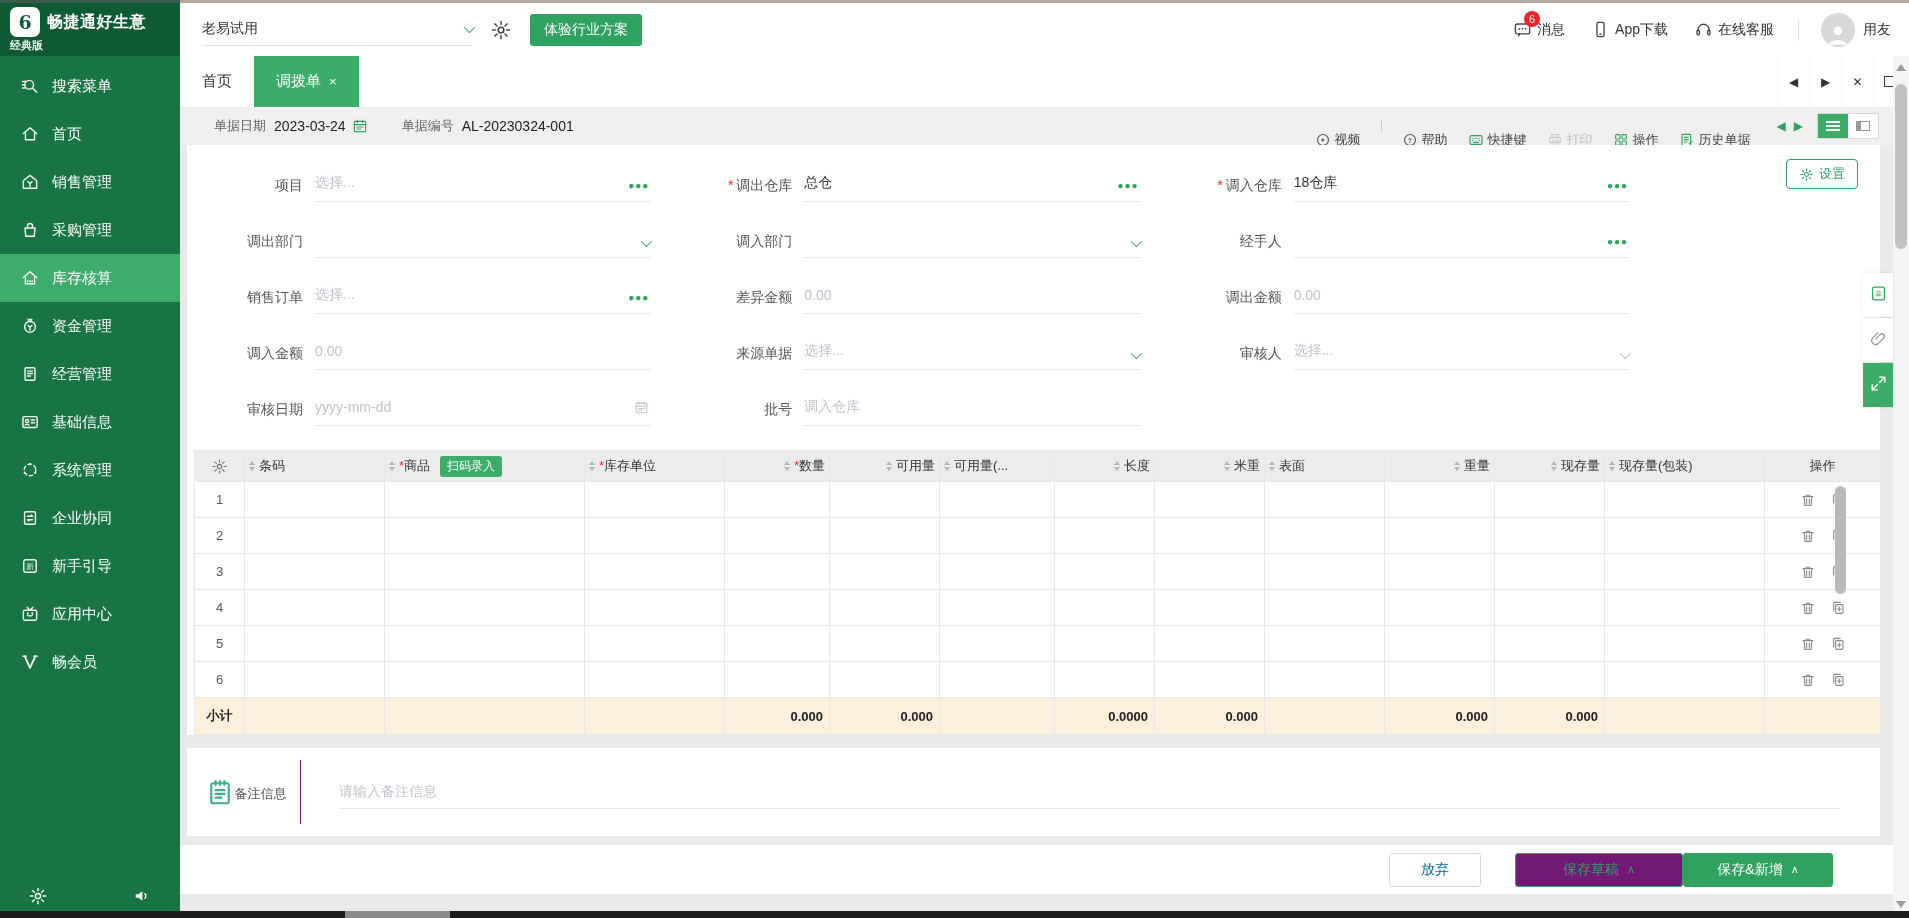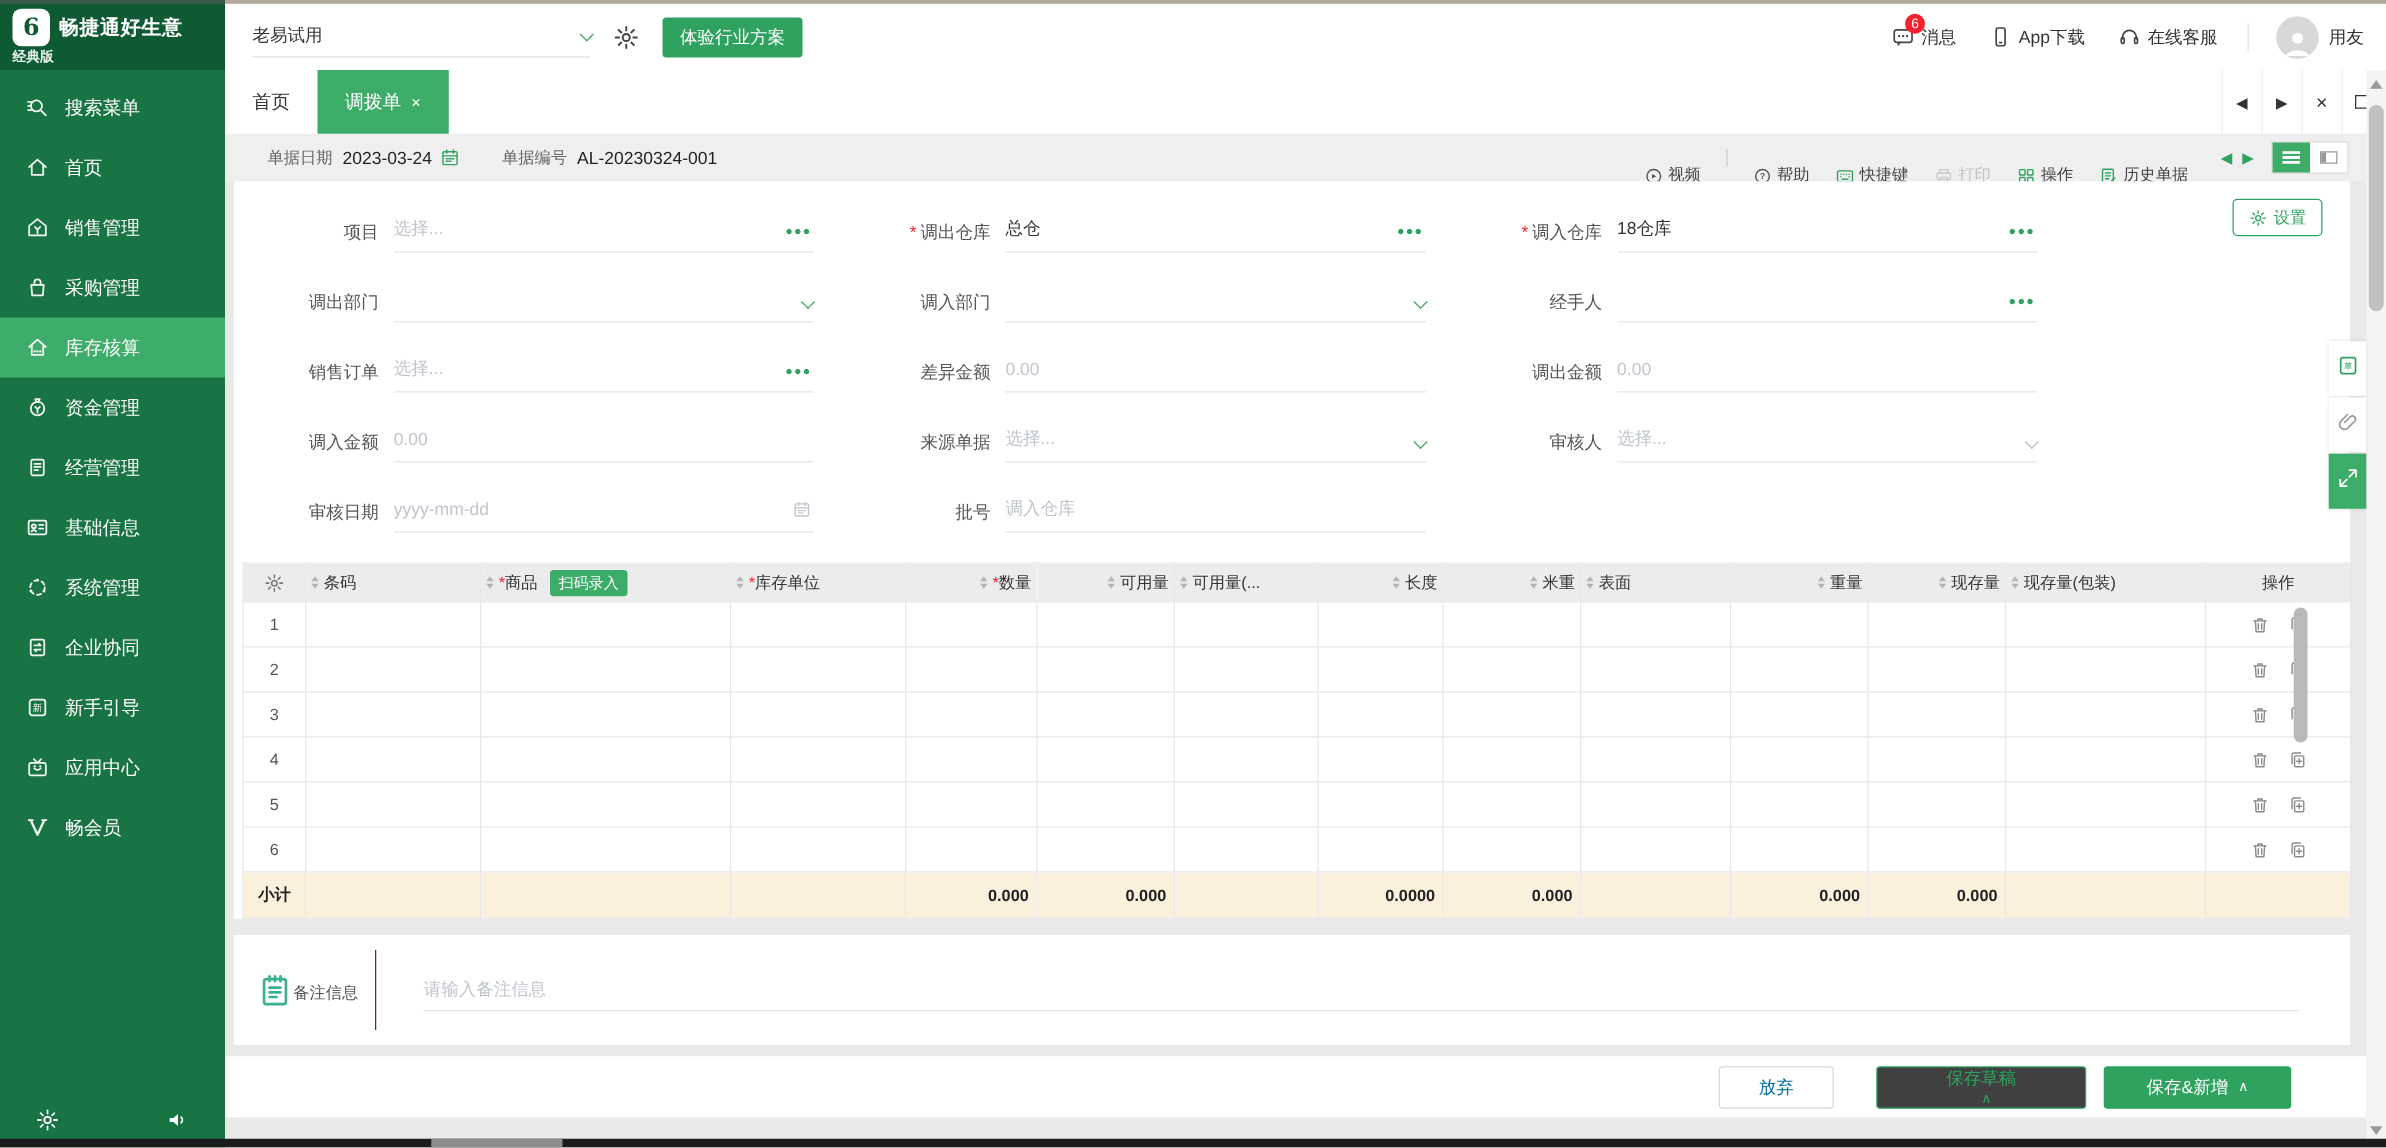--- a/index.html
+++ b/index.html
@@ -52,21 +52,21 @@
   .restore-box { width:11px; height:11px; border:1.6px solid #333; position:relative; }
 
   
   .content { position:absolute; left:180px; top:107px; width:1713px; height:811px; background:#e9e9e9; }
   .toolbar { height:38px; background:#efefef; display:flex; align-items:center; font-size:13px; color:#555; padding:0 14px 0 34px; }
   .tl-label { color:#666; margin-right:8px; }
   .tl-value { color:#222; font-size:14px; margin-right:6px; }
   .cal-ic { width:16px; height:16px; color:#2fa25f; margin-right:34px; }
   .cal-ic svg, .act-ic svg { width:16px; height:16px; }
   .toolbar-actions { margin-left:auto; display:flex; align-items:center; }
-  .tb-act { display:flex; align-items:flex-end; margin-left:20px; cursor:pointer; color:#444;margin-top:28px; }
+  .tb-act { display:flex; align-items:center; margin-left:20px; cursor:pointer; color:#444;margin-top:28px; }
   .tb-act .act-ic { width:16px; height:16px; margin-right:4px; color:#555; }
   .tb-act.green .act-ic { color:#2fa25f; }
   .tb-act.disabled { color:#c2c2c2; } .tb-act.disabled .act-ic { color:#c9c9c9; }
   .act-divider { width:1px; height:14px; background:#ccc; margin-left:20px; }
   .nav-arrows { display:flex; align-items:center; margin-left:18px; color:#2fa25f; font-size:12px; }
   .nav-arrows span { margin-left:8px; cursor:pointer; }
   .view-toggle { display:flex; margin-left:14px; border:1px solid #d9d9d9; background:#fff; cursor:pointer; }
   .vt { width:30px; height:24px; display:flex; align-items:center; justify-content:center; }
   .vt-list { background:#3cac68; }
   .vt-list i { display:block; width:14px; height:10px;
@@ -118,22 +118,22 @@
   .remarks { margin:13px 0 0 7px; width:1693px; height:88px; background:#fff; display:flex; align-items:center; }
   .rm-left { width:100px; display:flex; align-items:center; justify-content:center; border-right:1px solid #701a75; height:64px; margin-left:14px; padding-right:10px; }
   .rm-icon { width:30px; height:30px; color:#3bb08f; } .rm-icon svg { width:30px; height:30px; }
   .rm-label { font-size:13px; color:#555; margin-top:4px; }
   .rm-input { flex:1; margin:0 40px 0 38px; border-bottom:1px solid #e6e6e6; height:34px; display:flex; align-items:center; font-size:14px; color:#c0c4cc; }
 
   
   .footer-bar { margin-top:9px; width:1713px; height:49px; background:#fff; display:flex; align-items:center; justify-content:flex-end; padding-right:60px; }
   .btn { height:34px; border-radius:3px; font-size:14px; display:flex; align-items:center; justify-content:center; cursor:pointer; }
   .btn-discard { width:92px; background:#fff; border:1px solid #d9d9d9; color:#0369a1; }
-  .btn-draft { width:168px; background:#404040; border:1px solid #2fa25f; color:#2fa25f; margin-left:34px;flex-direction:column; }
-  .btn-savenew { width:150px; background:#2fa25f; border:1px solid #2fa25f; color:#fff; margin-left:14px; }
+  .btn-draft { width:168px; background:#701a75; border:1px solid #2fa25f; color:#2fa25f; margin-left:34px; }
+  .btn-savenew { width:150px; background:#2fa25f; border:1px solid #2fa25f; color:#fff; margin-left:0; }
   .caret-up { font-size:11px; margin-left:8px; }
 
   .bottom-strip { position:absolute; left:0; bottom:0; width:1909px; height:7px; background:#1c1c1c; z-index:70; }
   .strip-seg { position:absolute; left:345px; width:105px; height:7px; background:#8c8c8c; }
 
   
   .page-scrollbar { position:absolute; right:0; top:56px; width:16px; height:862px; background:#f4f4f4; z-index:40; }
   .ps-arrow { width:0; height:0; border-left:5px solid transparent; border-right:5px solid transparent; border-bottom:7px solid #9a9a9a; margin:8px auto 0; }
   .ps-arrow.down { border-bottom:none; border-top:7px solid #9a9a9a; position:absolute; bottom:10px; left:3px; }
   .ps-thumb { position:absolute; top:28px; left:2px; width:12px; height:165px; background:#c1c1c1; border-radius:6px; }

